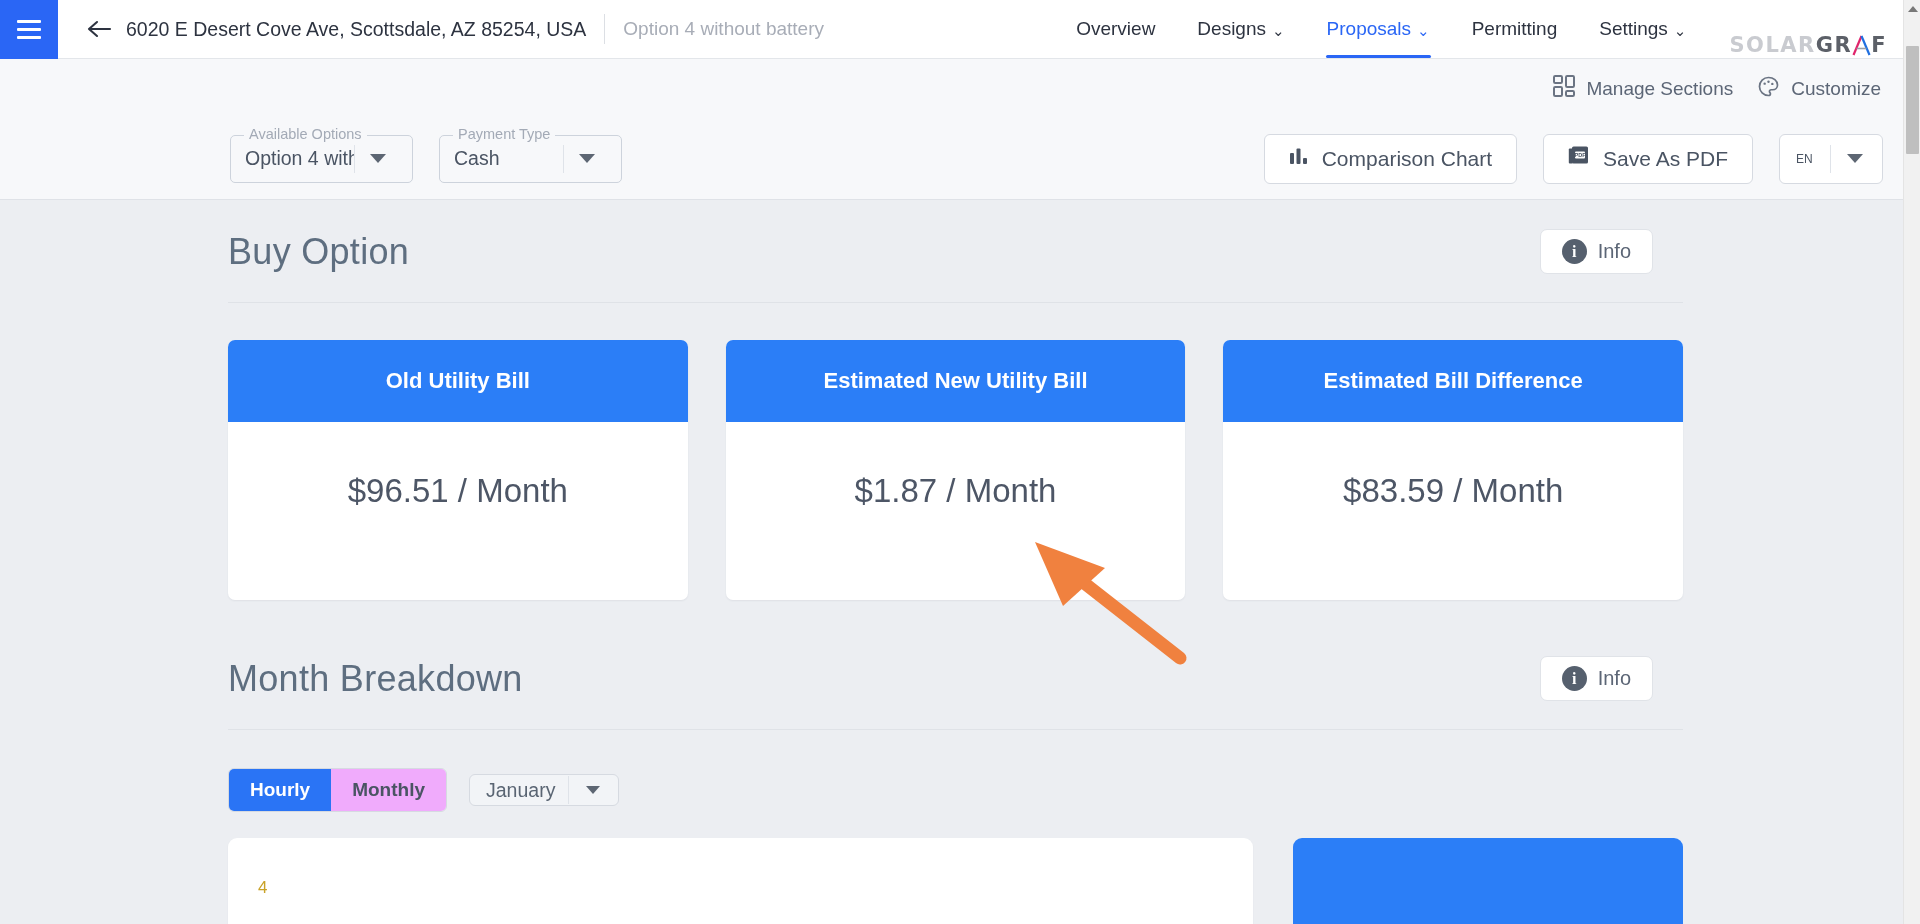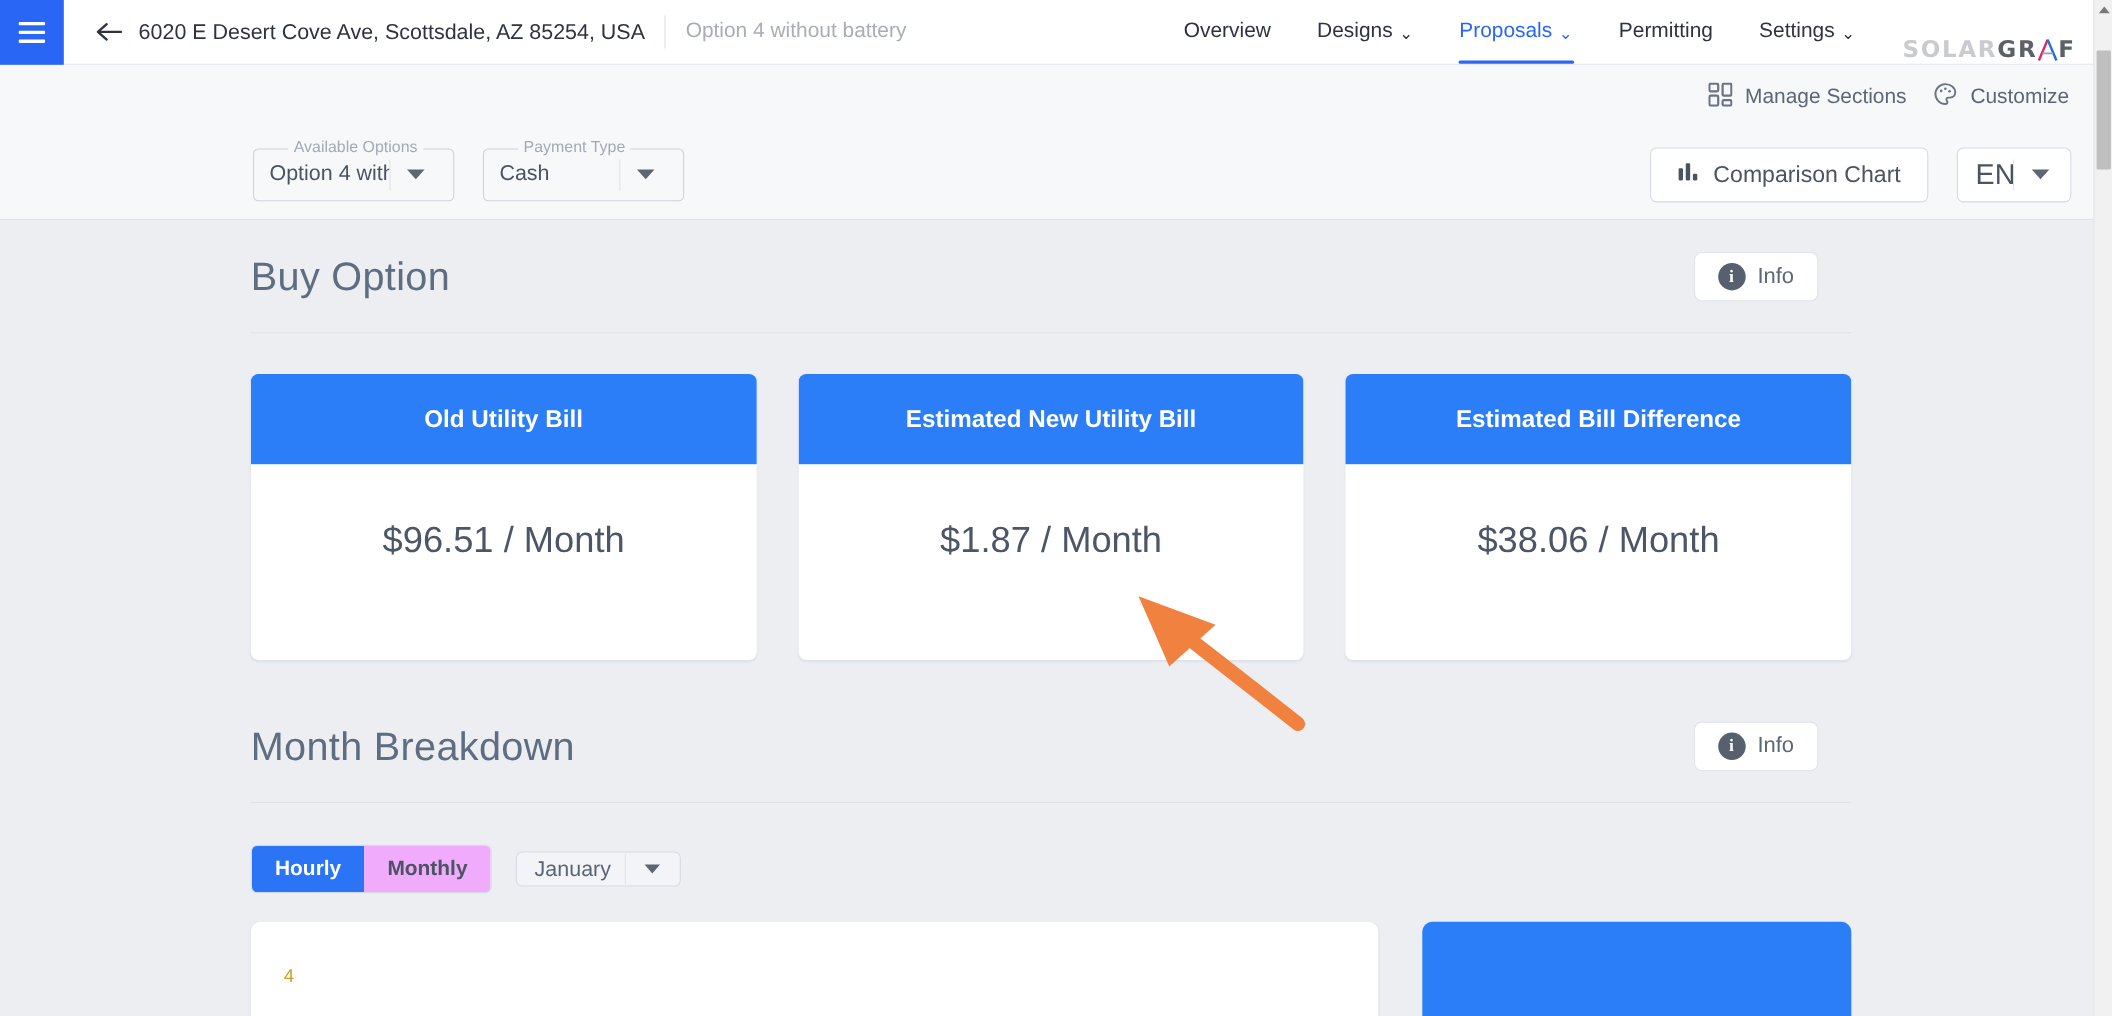--- a/index.html
+++ b/index.html
@@ -74,21 +74,21 @@
   }
 
   .secbar-row2 {
     height: 81px; display: flex; align-items: center; padding: 0 28px 0 230px; gap: 26px;
   }
   .mui-select {
     position: relative; height: 48px; border: 1px solid #cdd3dc; border-radius: 5px;
     background: #f7f8fa; display: flex; align-items: center; cursor: pointer; min-width: 112px;
   }
   .mui-label {
-    position: absolute; top: -10px; left: 31px; padding: 0 5px; background: #f7f8fa;
+    position: absolute; top: -10px; left: 13px; padding: 0 5px; background: #f7f8fa;
     font-size: 14.5px; color: #a3aab6; white-space: nowrap;
   }
   .mui-value { padding: 0 14px; font-size: 19.5px; color: #4a5463; white-space: nowrap; }
   .mui-sep { width: 1px; height: 28px; background: #dfe3e9; }
   .mui-arrow {
     width: 46px; display: flex; align-items: center; justify-content: center;
   }
   .tri-down { width: 0; height: 0; border-left: 8px solid transparent;
     border-right: 8px solid transparent; border-top: 9px solid #5d6673; }
 
@@ -98,21 +98,21 @@
   .sel-payment .mui-value { width: 123px; overflow: hidden; }
 
   .btn-outline {
     height: 50px; border: 1px solid #d6dae1; border-radius: 6px; background: #ffffff;
     display: flex; align-items: center; gap: 13px; padding: 0 24px;
     font-size: 21px; color: #4a5463; cursor: pointer; white-space: nowrap;
   }
   .btn-comparison { margin-left: auto; }
   .lang-select { width: 104px; height: 50px; border: 1px solid #d6dae1; border-radius: 6px;
     background: #fff; display: flex; align-items: center; cursor: pointer; }
-  .lang-select .mui-value { font-size: 26px; color: #4a5463; padding: 0 0 0 16px; width: 50px; }
+  .lang-select .mui-value { font-size: 12px; color: #4a5463; padding: 0 0 0 16px; width: 50px; }
   .lang-select .mui-arrow { width: 48px; }
 
   
   .content { position: absolute; top: 201px; left: 0; width: 1911px; height: 723px;
     background: #eceef2; overflow: hidden; }
   .section-head {
     display: flex; align-items: center; justify-content: space-between;
     padding: 0 30px 0 0; margin: 0 228px 0 228px;
   }
   .sec-title { font-size: 36px; color: #5e6e80; font-weight: 400; letter-spacing: .3px; }
@@ -297,20 +297,31 @@
         <span>
           <svg width="20" height="20" viewBox="0 0 20 20">
             <rect x="1" y="7" width="4" height="11" rx="1" fill="#4a5463"></rect>
             <rect x="7.5" y="2.5" width="4" height="15.5" rx="1" fill="#4a5463"></rect>
             <rect x="14" y="12" width="4" height="6" rx="1" fill="#4a5463"></rect>
           </svg>
         </span>
         <span>Comparison Chart</span>
       </div>
 
+      <div class="btn-outline">
+        <span>
+          <svg width="22" height="22" viewBox="0 0 22 22">
+            <rect x="0.8" y="3.5" width="4" height="15" rx="1" fill="#4a5463"></rect>
+            <rect x="4" y="1.5" width="16" height="17" rx="1.6" fill="#4a5463"></rect>
+            <rect x="7" y="6.5" width="10" height="7" rx="1" fill="#ffffff"></rect>
+            <text x="12" y="12.4" font-size="5.6" font-family="Liberation Sans, sans-serif" font-weight="700" fill="#4a5463" text-anchor="middle">PDF</text>
+          </svg>
+        </span>
+        <span>Save As PDF</span>
+      </div>
 
       <div class="lang-select">
         <span class="mui-value">EN</span>
         <span class="mui-sep"></span>
         <span class="mui-arrow">
             <span class="tri-down"></span>
           </span>
       </div>
     </div>
   </div>
@@ -338,21 +349,21 @@
       </div>
       <div class="card">
         <div class="card-head">Estimated New Utility Bill</div>
         <div class="card-body">
           <div class="card-value">$1.87 / Month</div>
         </div>
       </div>
       <div class="card">
         <div class="card-head">Estimated Bill Difference</div>
         <div class="card-body">
-          <div class="card-value">$38.06 / Month</div>
+          <div class="card-value">$83.59 / Month</div>
         </div>
       </div>
     </div>
 
     <div style="height:56px"></div>
 
     <div class="section-head">
       <div class="sec-title">Month Breakdown</div>
       <div class="info-btn">
         <span class="info-circle">i</span>

